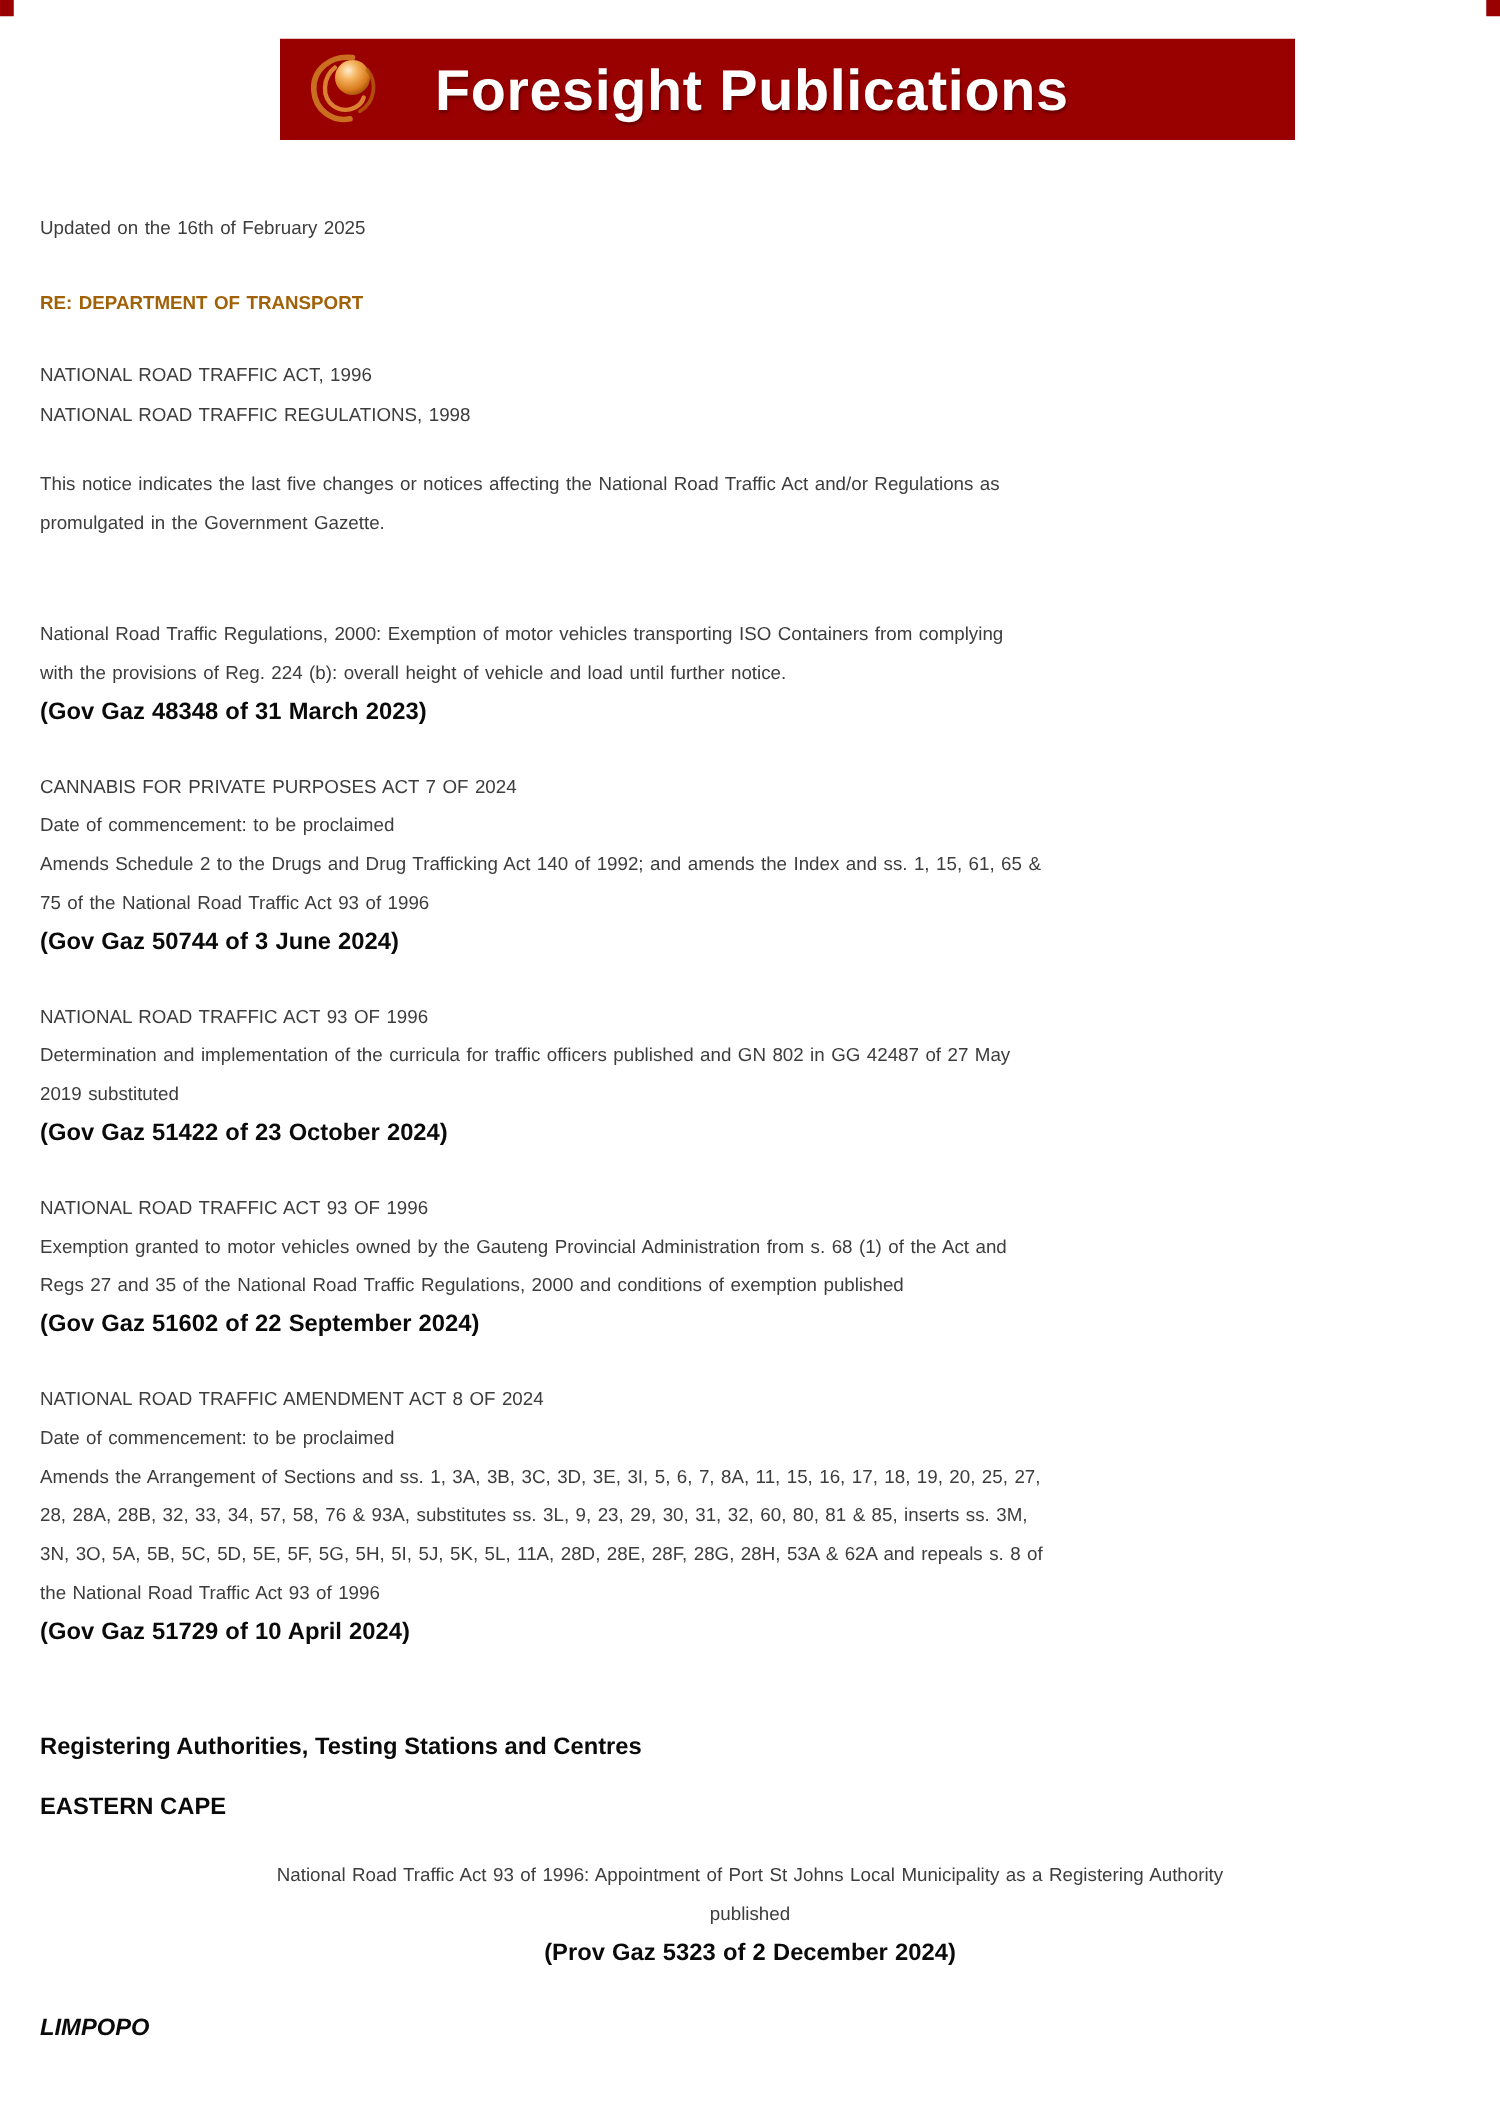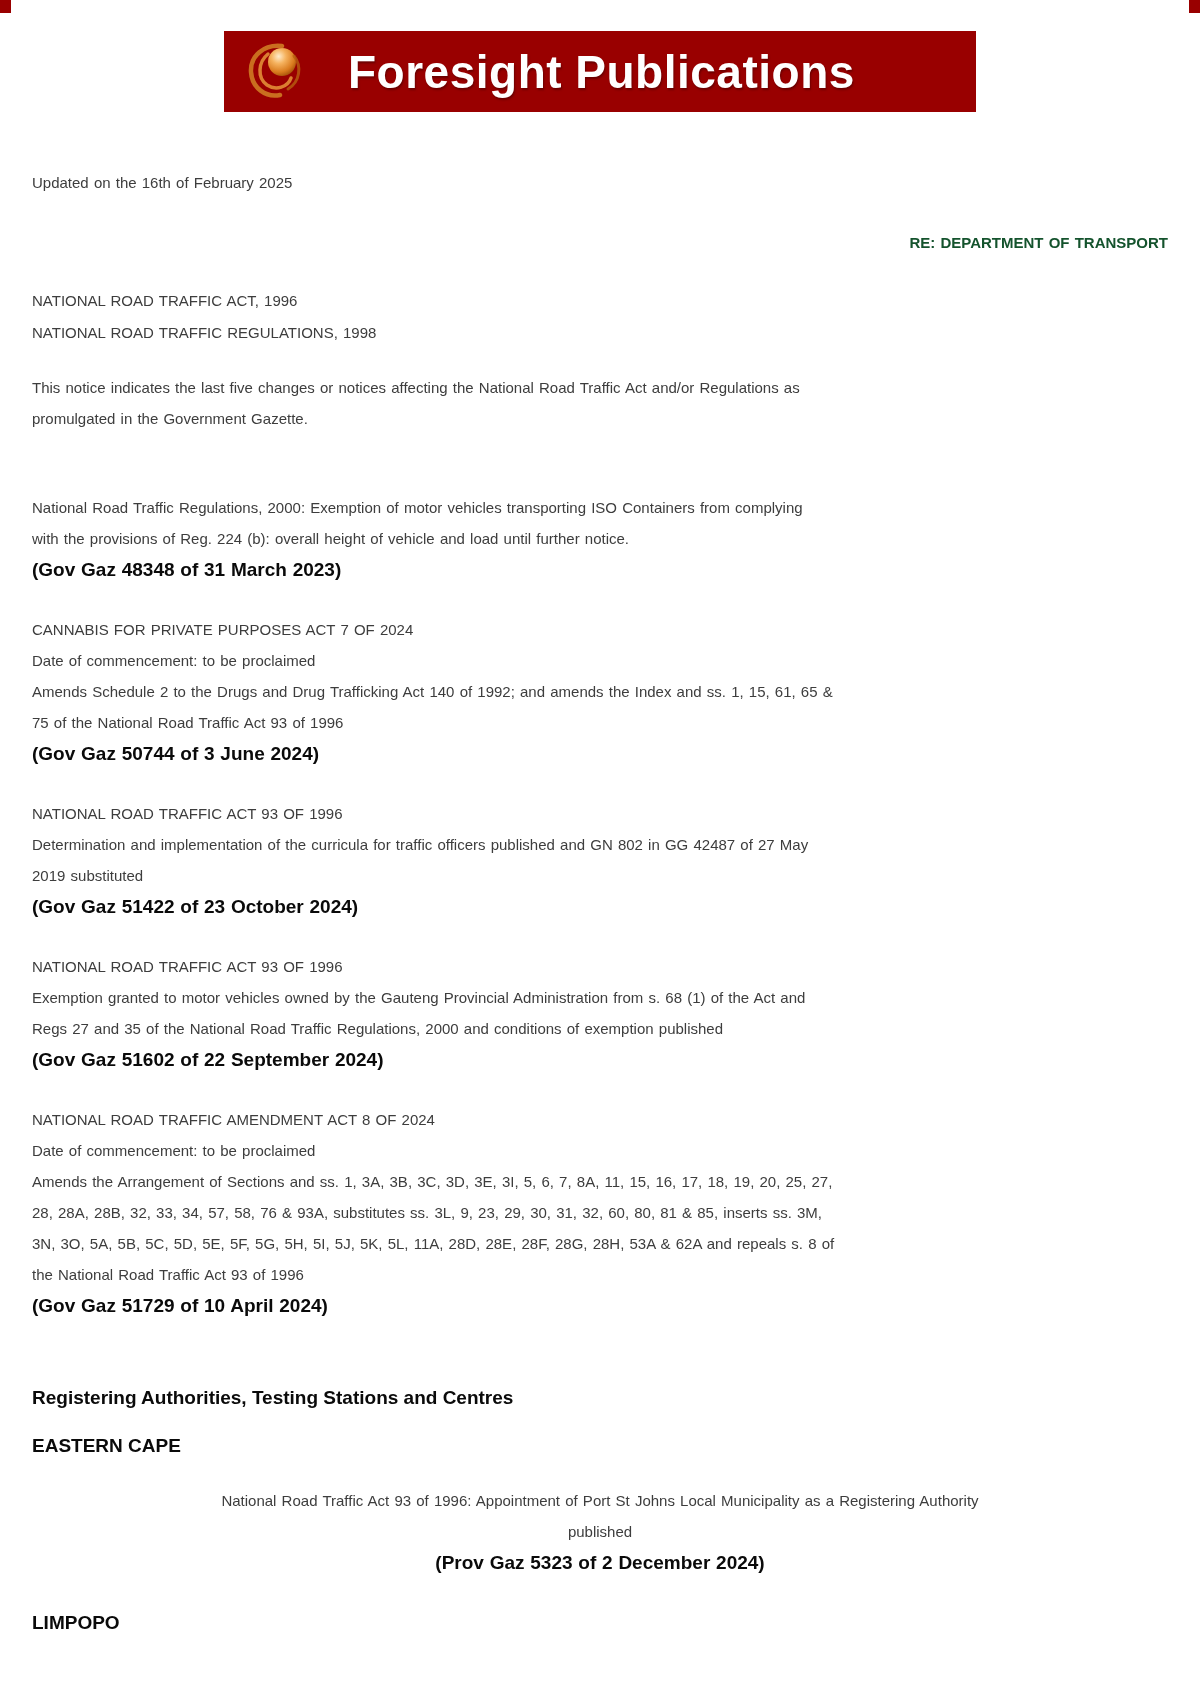--- a/index.html
+++ b/index.html
@@ -7,55 +7,55 @@
     position:relative;
     width:1200px;height:1697px;
     background:#ffffff;
     font-family:"Liberation Sans", sans-serif;
     overflow:hidden;
   }
   .corner{position:absolute;top:0;width:11px;height:13px;background:#990000;}
   .corner-left{left:0;}
   .corner-right{right:0;}
   .banner{
-    position:absolute;left:224px;top:31px;width:752px;height:81px;
+    position:absolute;left:224px;top:31px;width:812px;height:81px;
     background:#990000;
     display:flex;align-items:center;
   }
   .logo{width:64px;height:64px;margin-left:20px;flex:0 0 auto;}
   .brand{
     color:#ffffff;font-weight:bold;font-size:46px;
     margin-left:40px;letter-spacing:0.5px;white-space:nowrap;
     text-shadow:1px 2px 2px rgba(70,0,0,0.55);
   }
   .content{position:absolute;left:32px;top:148px;width:1136px;color:#3d3d3d;}
   .content p{margin:0;}
   .title{
     font-size:30px;line-height:34px;font-weight:bold;color:#000000;
     margin:14px 0 0 0;
   }
   .p{
     font-size:15px;line-height:31px;white-space:pre-line;word-spacing:1px;
   }
   .updated{margin-top:22px !important;line-height:26px !important;}
-  .re{margin-top:34px !important;font-weight:bold;color:#14532d;line-height:26px !important;text-align:right;}
+  .re{margin-top:34px !important;font-weight:bold;color:#a16207;line-height:26px !important;}
   .acts{margin-top:29px !important;line-height:32px !important;}
   .intro{margin-top:23px !important;}
   .entry{margin-top:29px;}
   .entry-first{margin-top:58px;}
   .gaz{font-size:19px;line-height:31px;font-weight:bold;color:#0a0a0a;word-spacing:0.5px;}
   .section-heading{
     margin-top:61px !important;font-size:19px;line-height:31px;
     font-weight:bold;color:#0a0a0a;
   }
   .province{
     font-size:19px;line-height:31px;font-weight:bold;color:#0a0a0a;
   }
   .province-first{margin-top:17px !important;}
-  .province-last{margin-top:29px !important;}
+  .province-last{margin-top:29px !important;font-style:italic;}
   .ec-entry{margin-top:24px;text-align:center;}
 </style>
 </head>
 <body>
 
 <div class="page">
 
   <div class="corner corner-left"></div>
   <div class="corner corner-right"></div>
 

